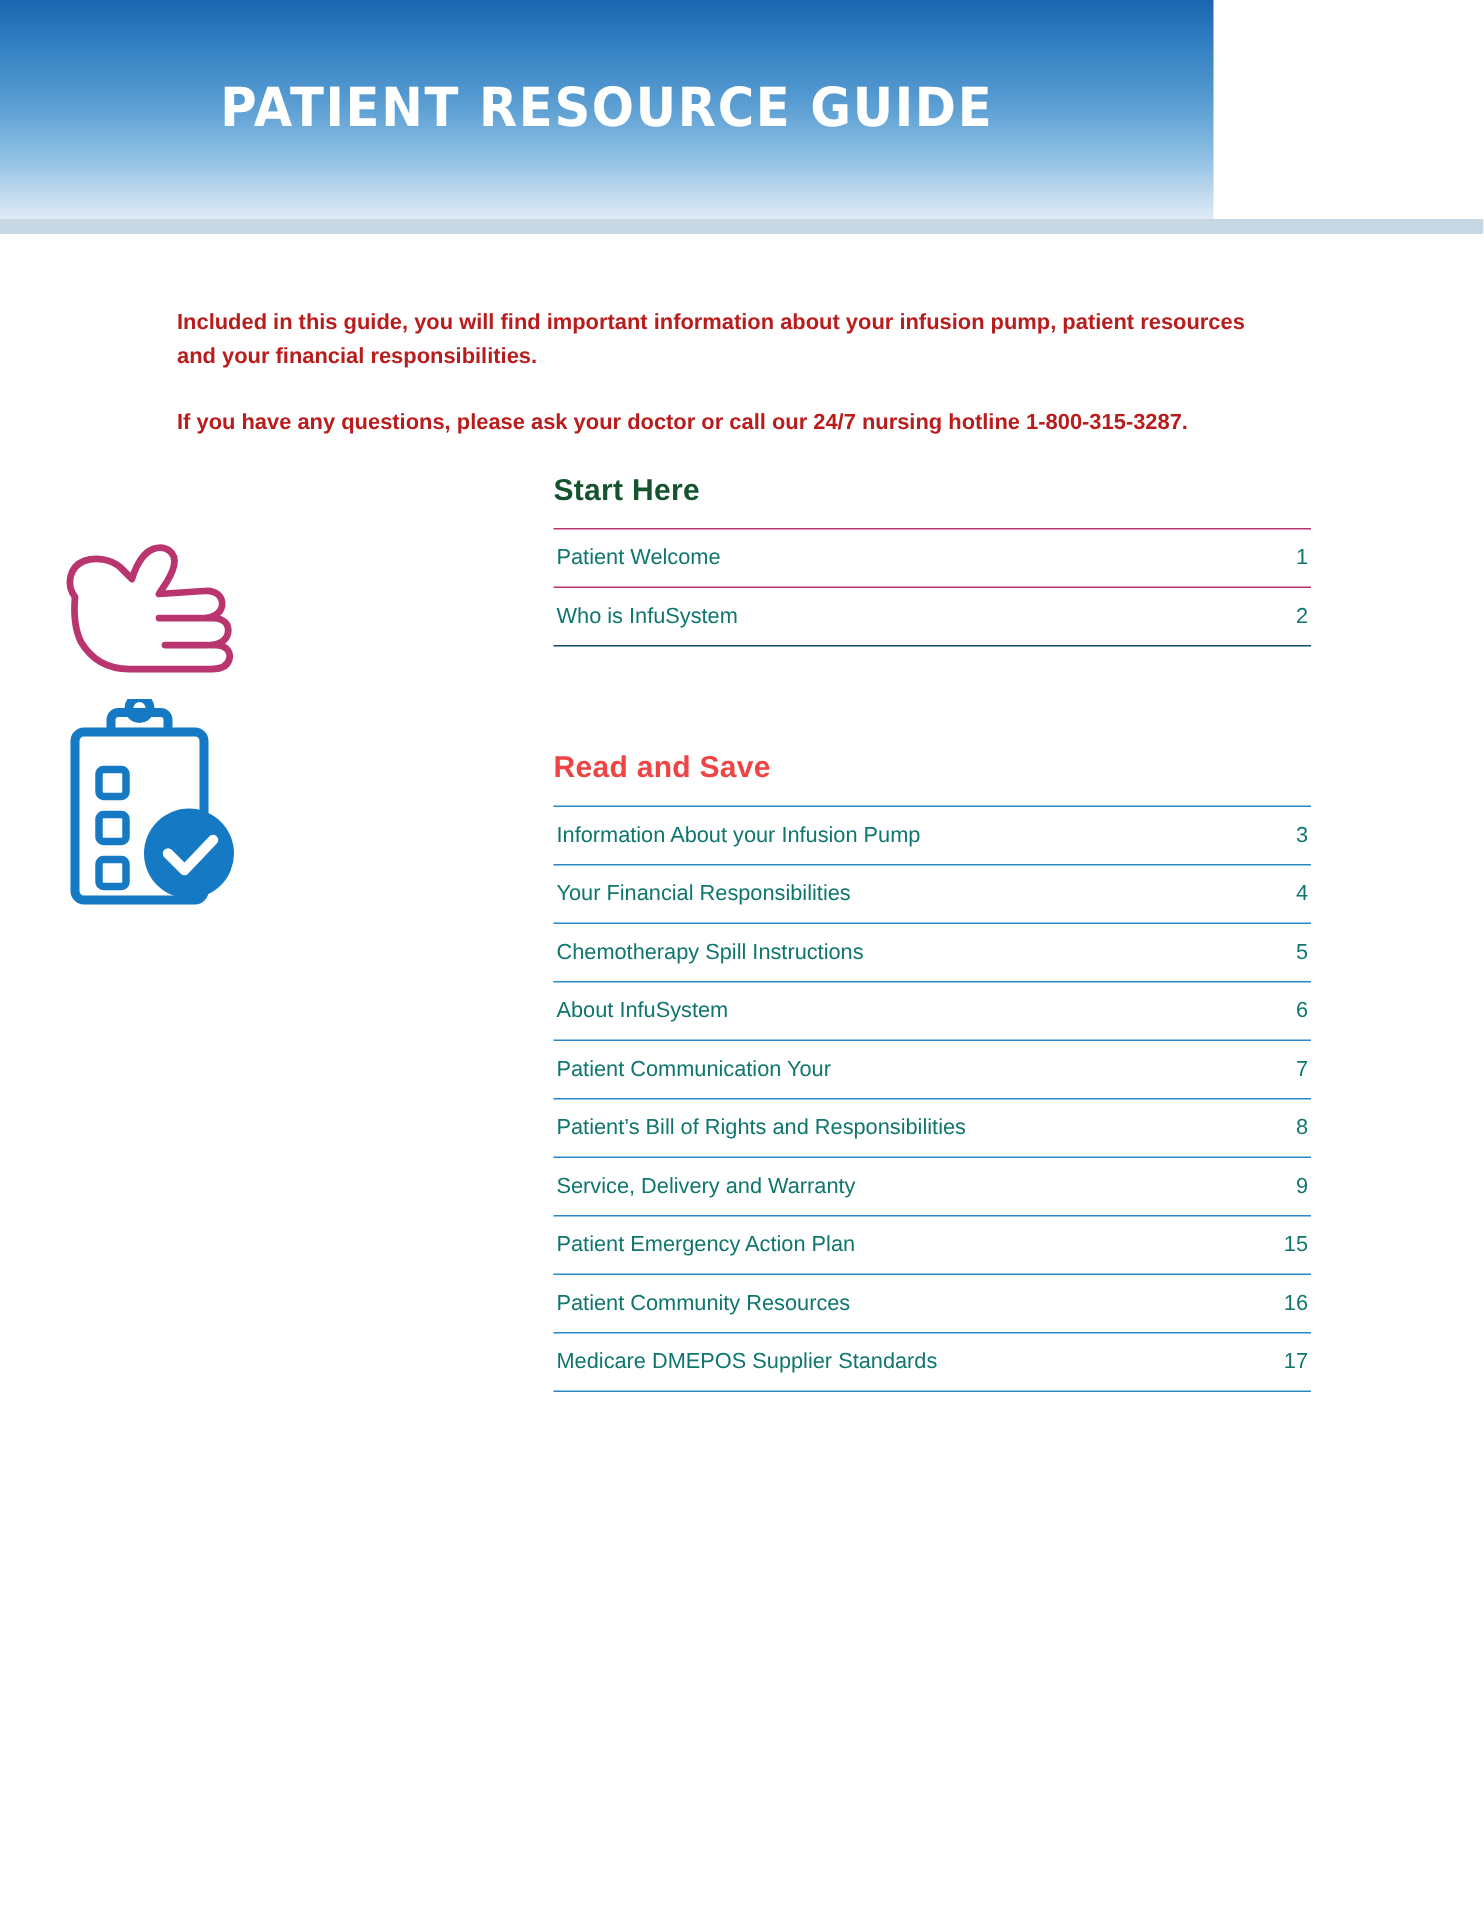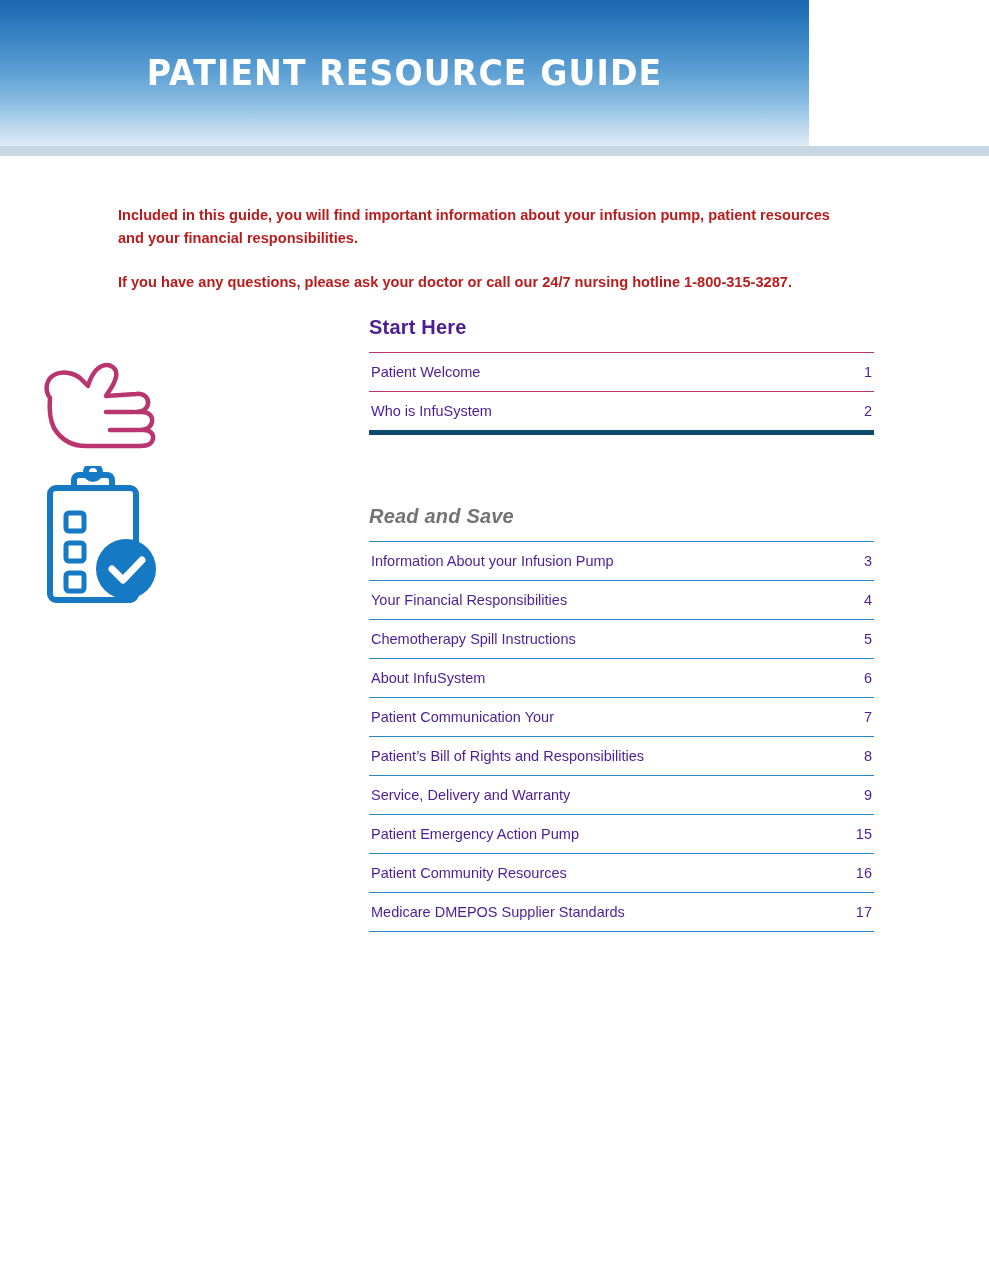--- a/index.html
+++ b/index.html
@@ -62,39 +62,39 @@
   .section {
     position: relative;
     margin-bottom: 40px;
   }
   .section-head {
     margin-left: 251px;
     font-size: 20px;
     font-weight: bold;
     letter-spacing: .2px;
   }
-  .section-head.pink { color: #4c1d95; margin-top: 20px; }
-  .section-head.blue { color: #737373; font-style: italic; }
+  .section-head.pink { color: #14532d; margin-top: 20px; }
+  .section-head.blue { color: #ef4444; }
 
   .toc {
     margin-left: 251px;
     width: 505px;
     margin-top: 13px;
   }
   .toc-row {
     display: flex;
     justify-content: space-between;
     align-items: center;
     padding: 11px 2px 11px 2px;
     font-size: 14.5px;
-    color: #4c1d95;
+    color: #0f766e;
   }
   .toc .line-pink { border-top: 1px solid #b93570; }
   .toc .line-blue { border-top: 1px solid #2b86c5; }
-  .toc .bottom-pink { border-bottom: 5px solid #0c4a6e; }
+  .toc .bottom-pink { border-bottom: 1px solid #0c4a6e; }
   .toc .bottom-blue { border-bottom: 1px solid #2b86c5; }
   .toc-page { font-size: 14.5px; }
 
   
   .icon-hand {
     position: absolute;
     left: 30px;
     top: 30px;
     width: 140px;
     height: 110px;
@@ -199,21 +199,21 @@
       </div>
       <div class="toc-row line-blue">
         <span>Patient’s Bill of Rights and Responsibilities</span>
         <span class="toc-page">8</span>
       </div>
       <div class="toc-row line-blue">
         <span>Service, Delivery and Warranty</span>
         <span class="toc-page">9</span>
       </div>
       <div class="toc-row line-blue">
-        <span>Patient Emergency Action Pump</span>
+        <span>Patient Emergency Action Plan</span>
         <span class="toc-page">15</span>
       </div>
       <div class="toc-row line-blue">
         <span>Patient Community Resources</span>
         <span class="toc-page">16</span>
       </div>
       <div class="toc-row line-blue bottom-blue">
         <span>Medicare DMEPOS Supplier Standards</span>
         <span class="toc-page">17</span>
       </div>

